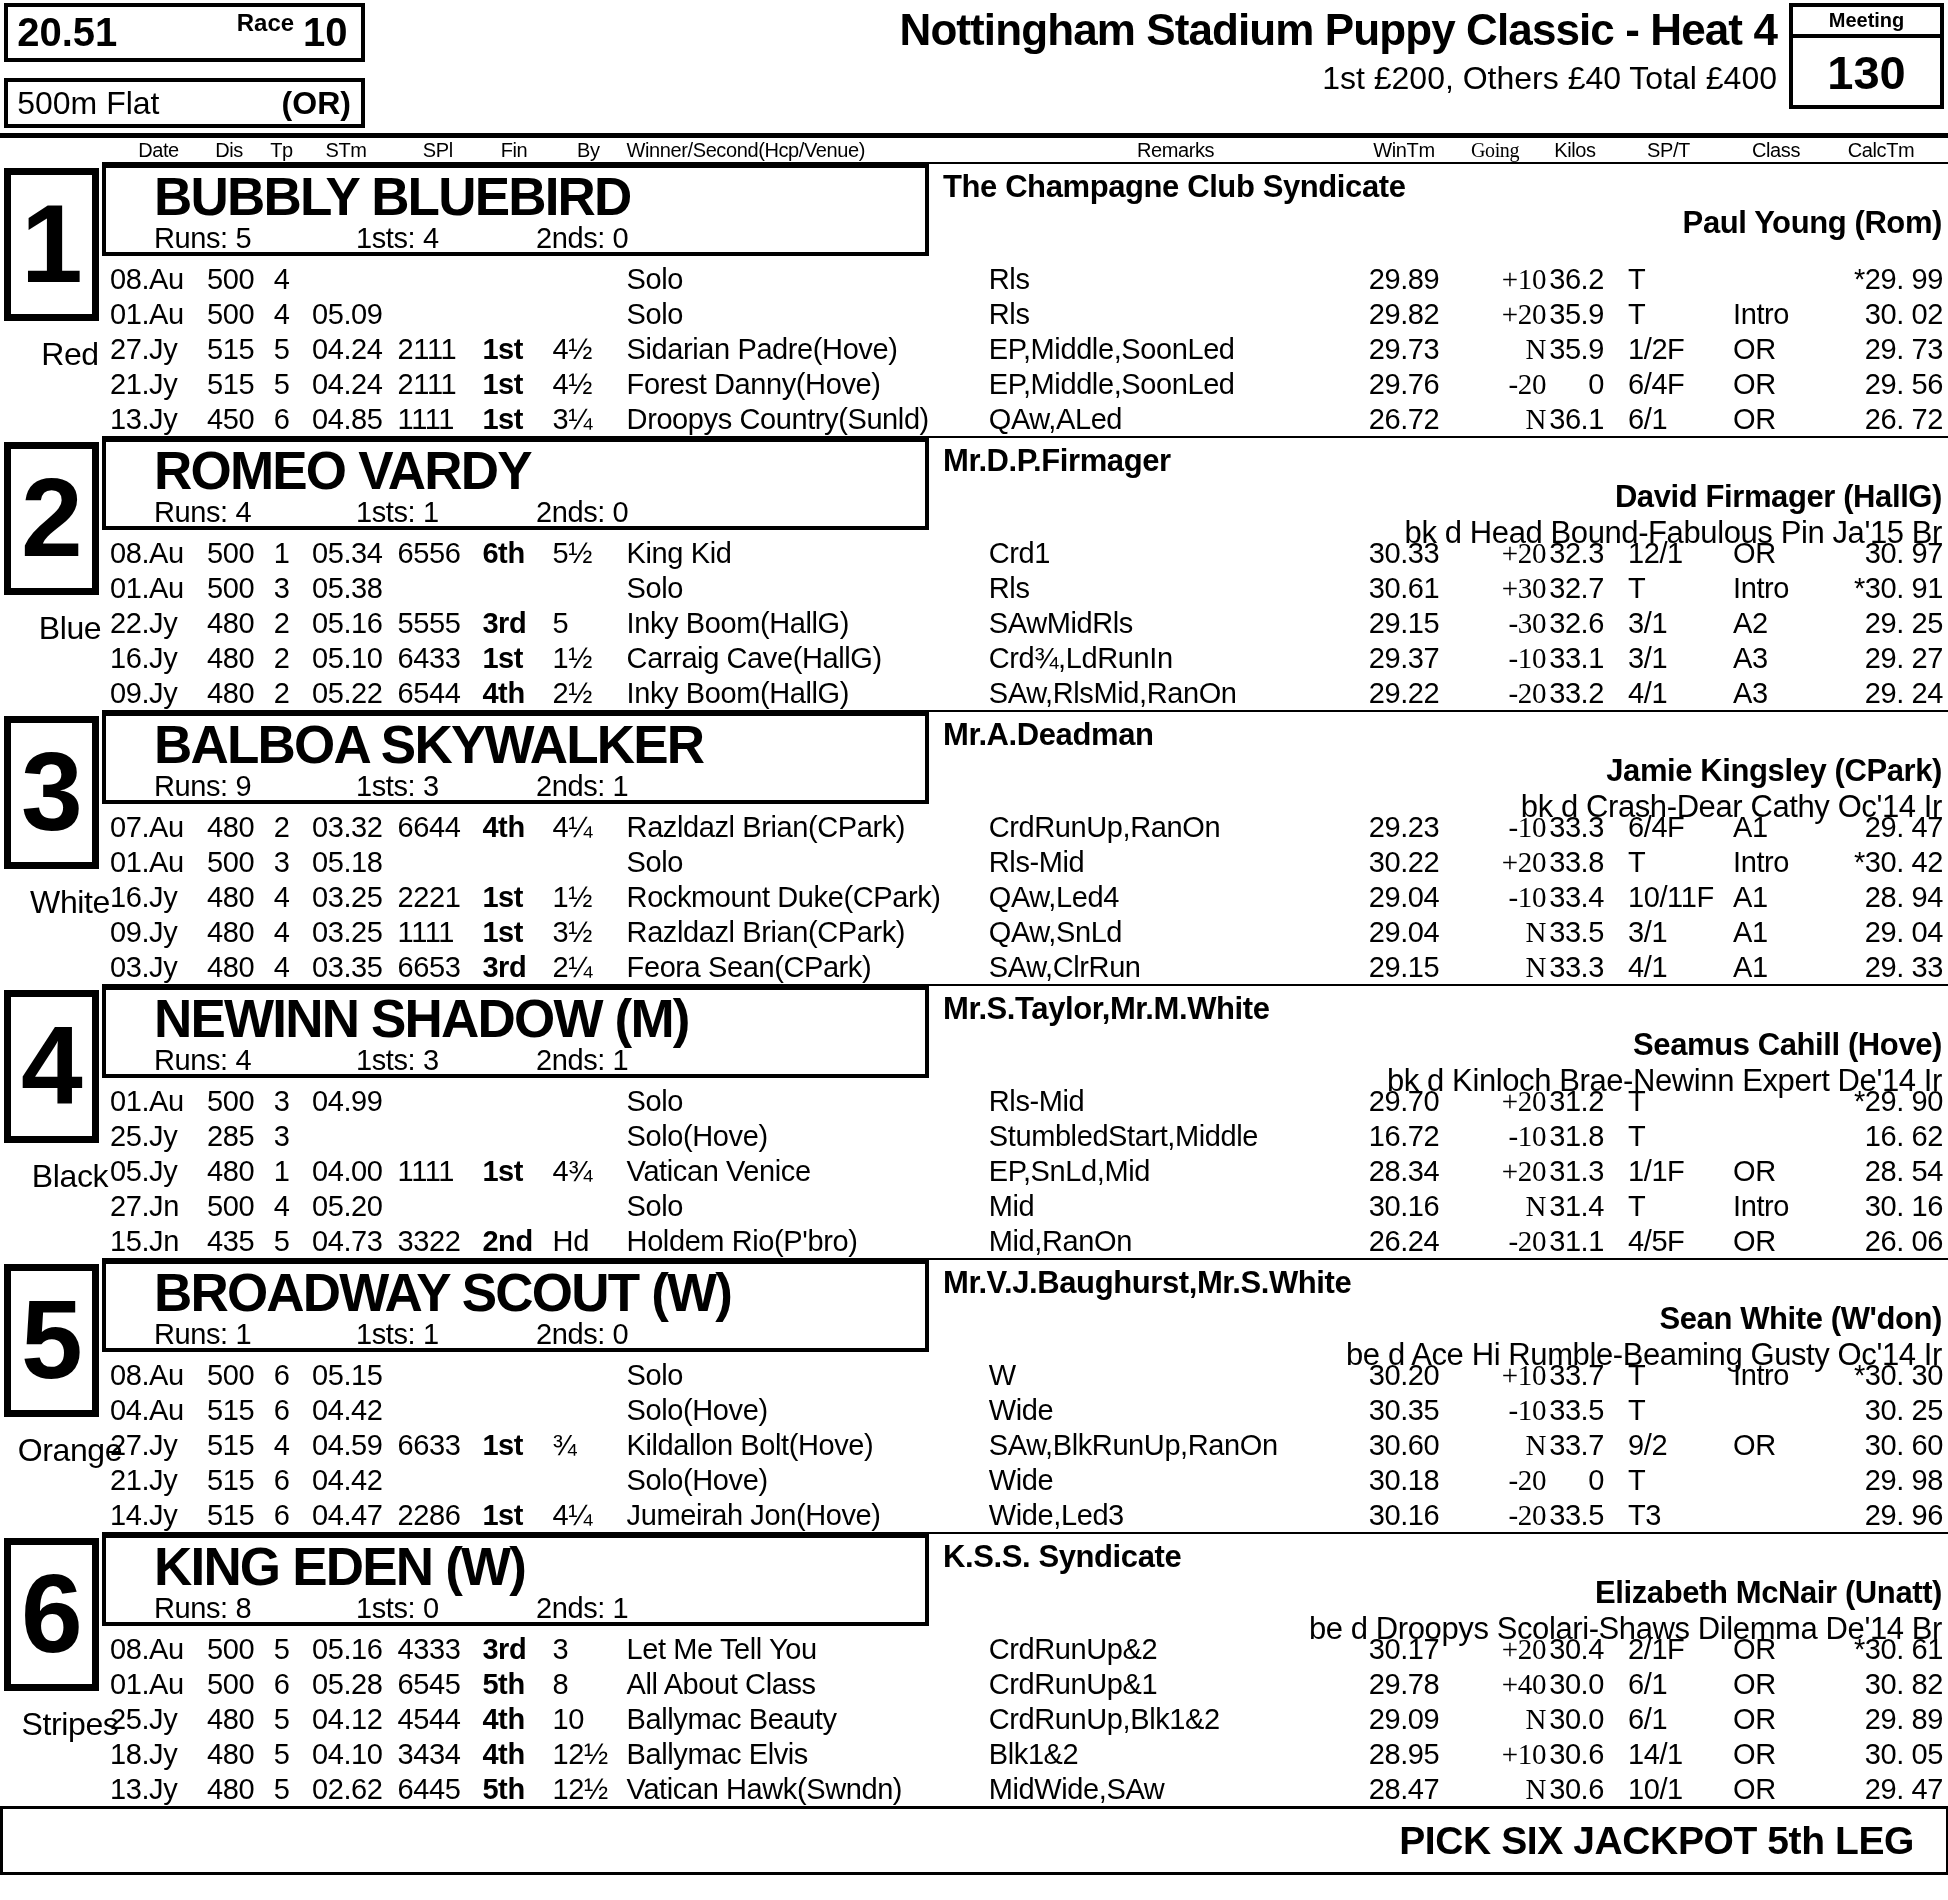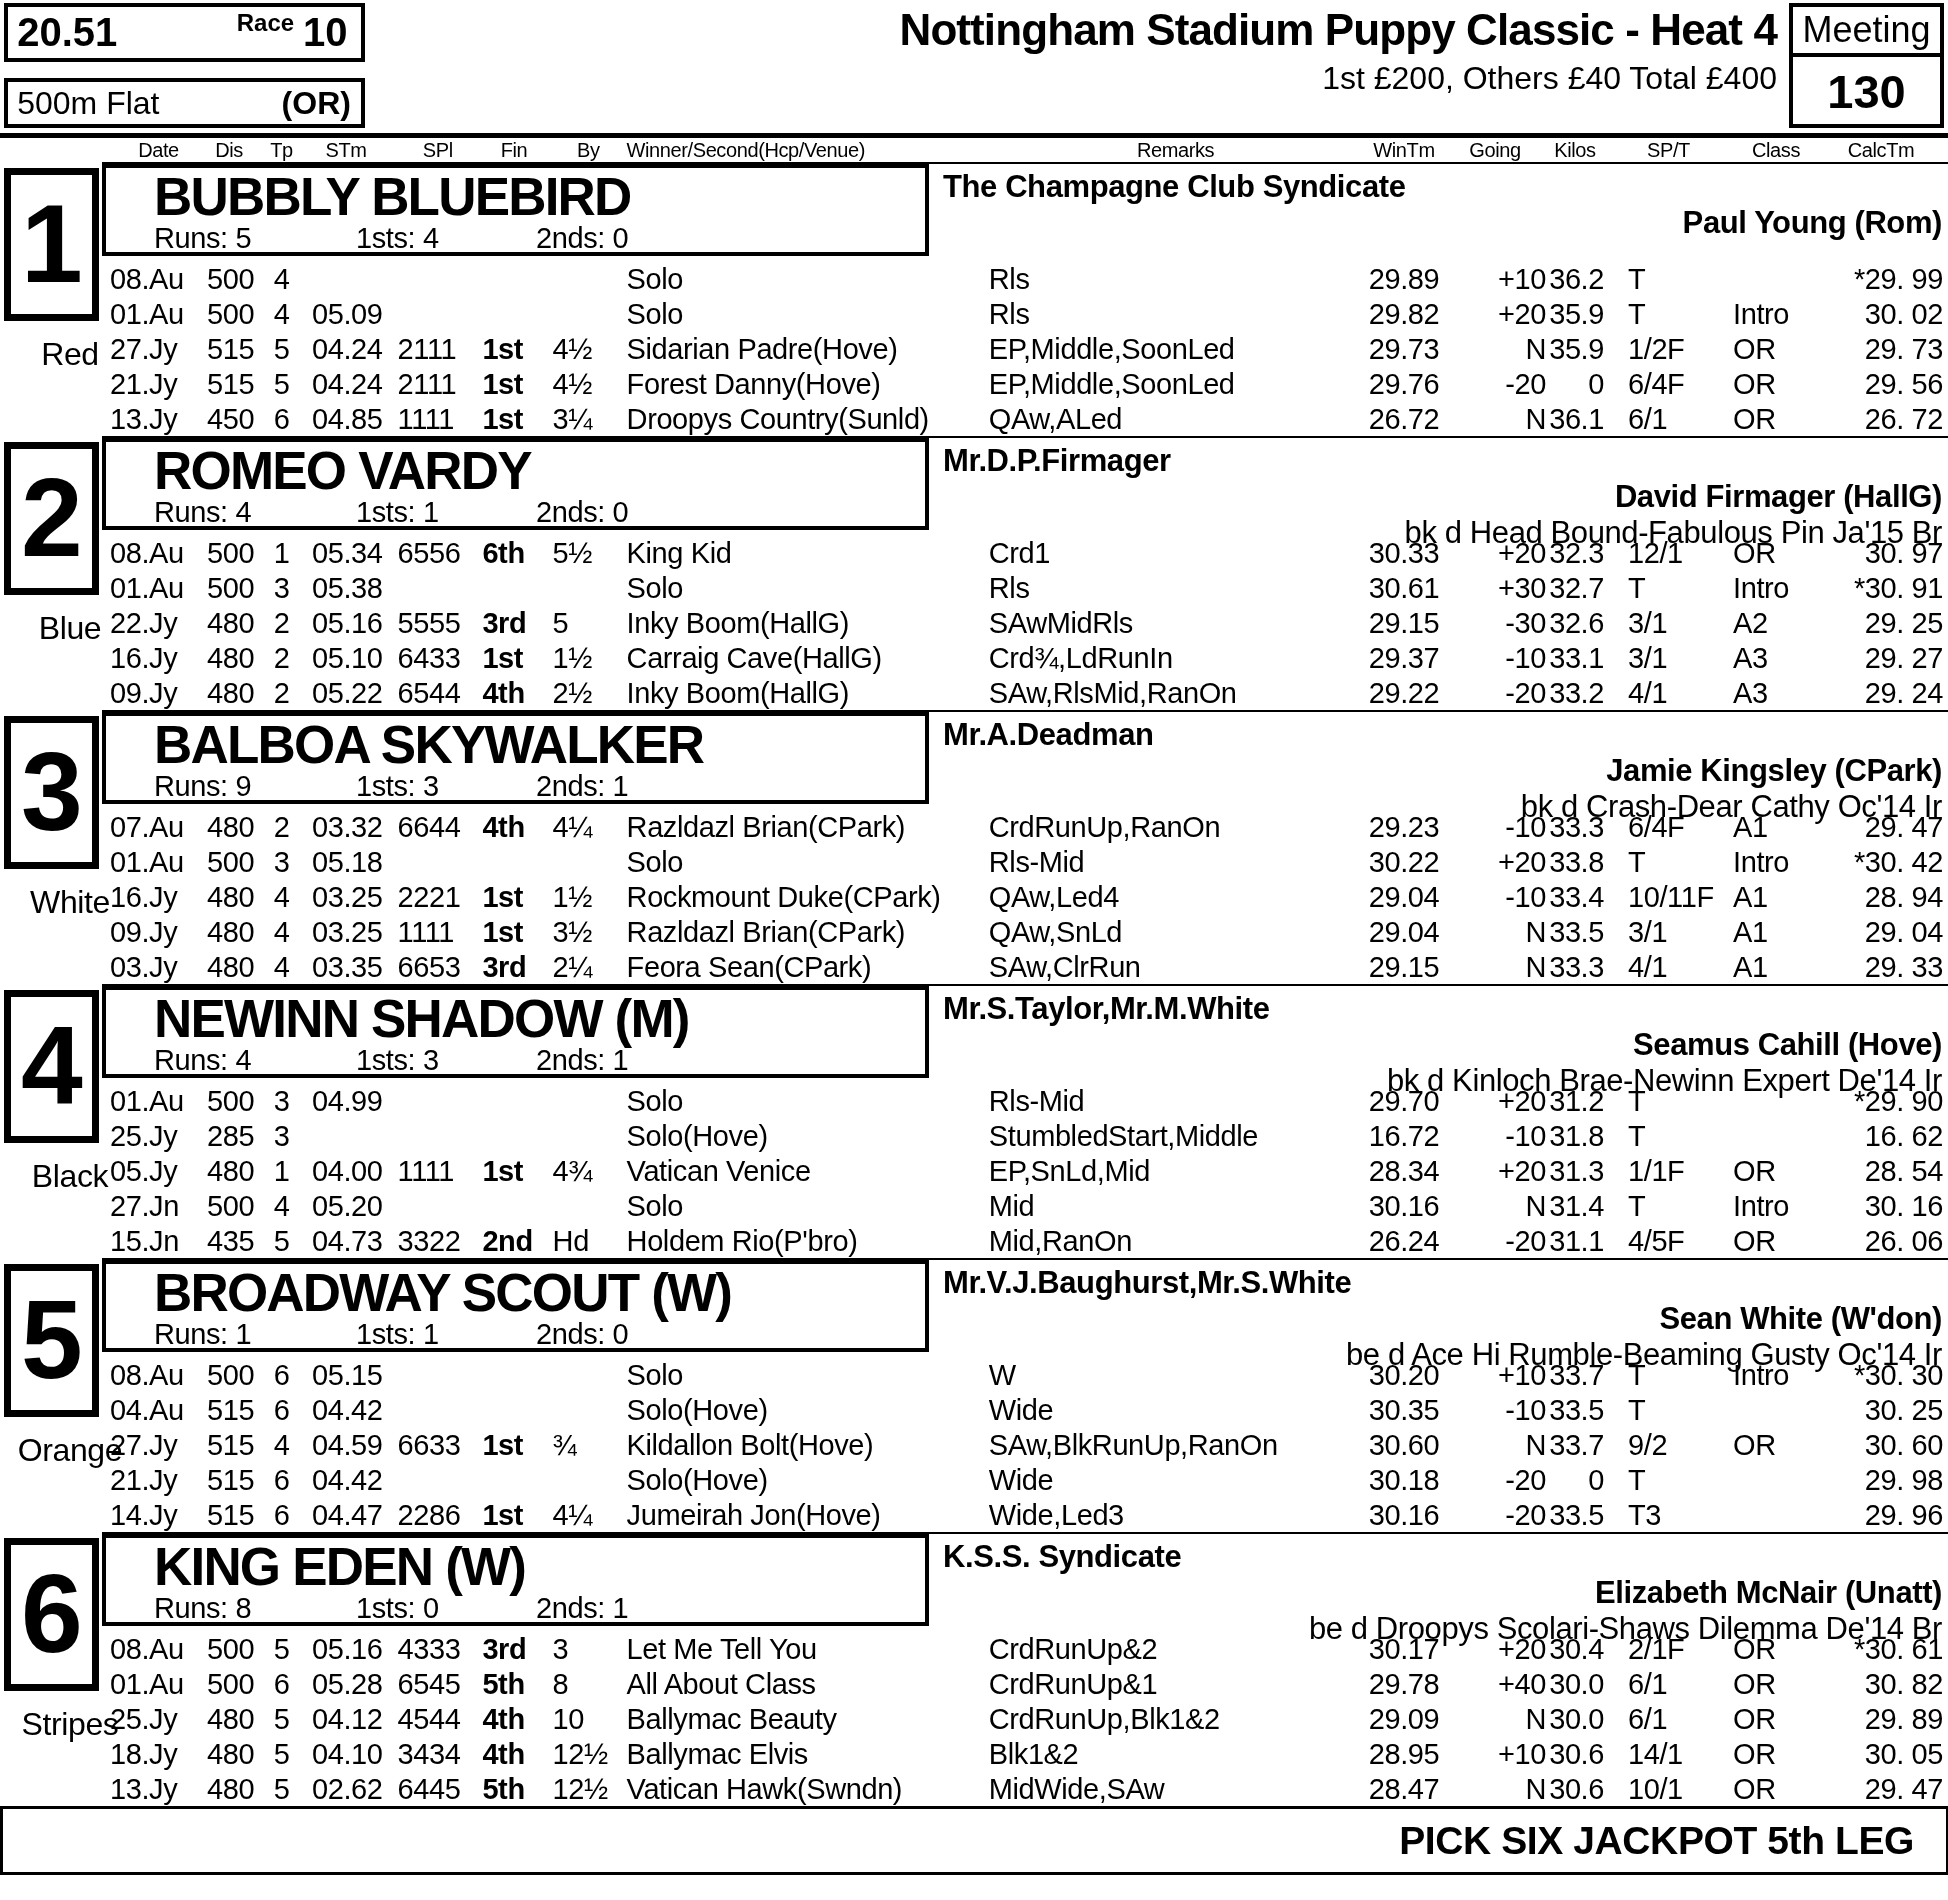--- a/index.html
+++ b/index.html
@@ -14,21 +14,21 @@
   .timebox{top:2.6px;height:51px;}
   .distbox{top:62px;height:42px;margin-top:16px;}
   .time{font-size:40px;font-weight:bold;padding-left:8.8px;}
   .race-lbl{font-size:24px;font-weight:bold;margin-left:auto;align-self:flex-start;margin-top:2.6px;}
   .race-no{font-size:40px;font-weight:bold;margin:0 14px 0 8.8px;}
   .dist-lbl{font-size:32px;padding-left:8.8px;}
   .grade{font-size:32px;font-weight:bold;margin-left:auto;padding-right:10.5px;}
   .title{position:absolute;top:5.3px;right:172px;font-size:44px;font-weight:bold;letter-spacing:-0.9px;white-space:nowrap;}
   .prize{position:absolute;top:60px;right:172px;font-size:32px;white-space:nowrap;}
   .meetingbox{position:absolute;top:2.6px;left:1789px;width:147px;border:4.4px solid #000;text-align:center;background:#fff;}
-  .m-lbl{font-size:36px;font-weight:normal;border-bottom:4.4px solid #000;padding:2.6px 0 1.8px 0;}
+  .m-lbl{font-size:20px;font-weight:bold;border-bottom:4.4px solid #000;padding:2.6px 0 1.8px 0;}
   .m-no{font-size:47px;font-weight:bold;padding:7px 0 5.3px 0;}
   .rule{height:5.3px;background:#000;}
   
   .race-grid{
     display:grid;margin-left:102px;
     grid-template-columns:105px 44px 61px 68px 98px 72px 74px 363px 377px 80px 102px 58px 129px 86px 124px;
   }
   .colhead{height:24px;align-items:center;font-size:20px;letter-spacing:-0.4px;}
   .colhead .cell{text-align:center;white-space:nowrap;}
   .colhead .c-winner{text-align:left;padding-left:2.6px;}
@@ -55,21 +55,21 @@
   .c-dis{text-align:right;}
   .c-tp{text-align:center;}
   .c-stm{text-align:right;}
   .c-spl{padding-left:17.6px;}
   .c-fin{padding-left:4.4px;font-weight:bold;}
   .colhead .c-fin{font-weight:normal;padding-left:0;}
   .c-by{padding-left:2.6px;}
   .c-winner{padding-left:2.6px;}
   .c-remarks{padding-left:1.8px;}
   .c-wintm{text-align:center;}
-  .c-going{text-align:right;}
+  .c-going{text-align:right;font-family:Liberation Serif, serif;}
   .c-kilos{text-align:right;}
   .c-spt{padding-left:24px;}
   .colhead .c-spt{padding-left:0;}
   .c-class{padding-left:0;}
   .c-calctm{text-align:right;}
   
   .jackpot{height:63px;border:3.5px solid #000;display:flex;align-items:center;justify-content:flex-end;padding-right:32px;font-size:39px;font-weight:bold;letter-spacing:-0.4px;}
 </style>
 </head>
 <body>

